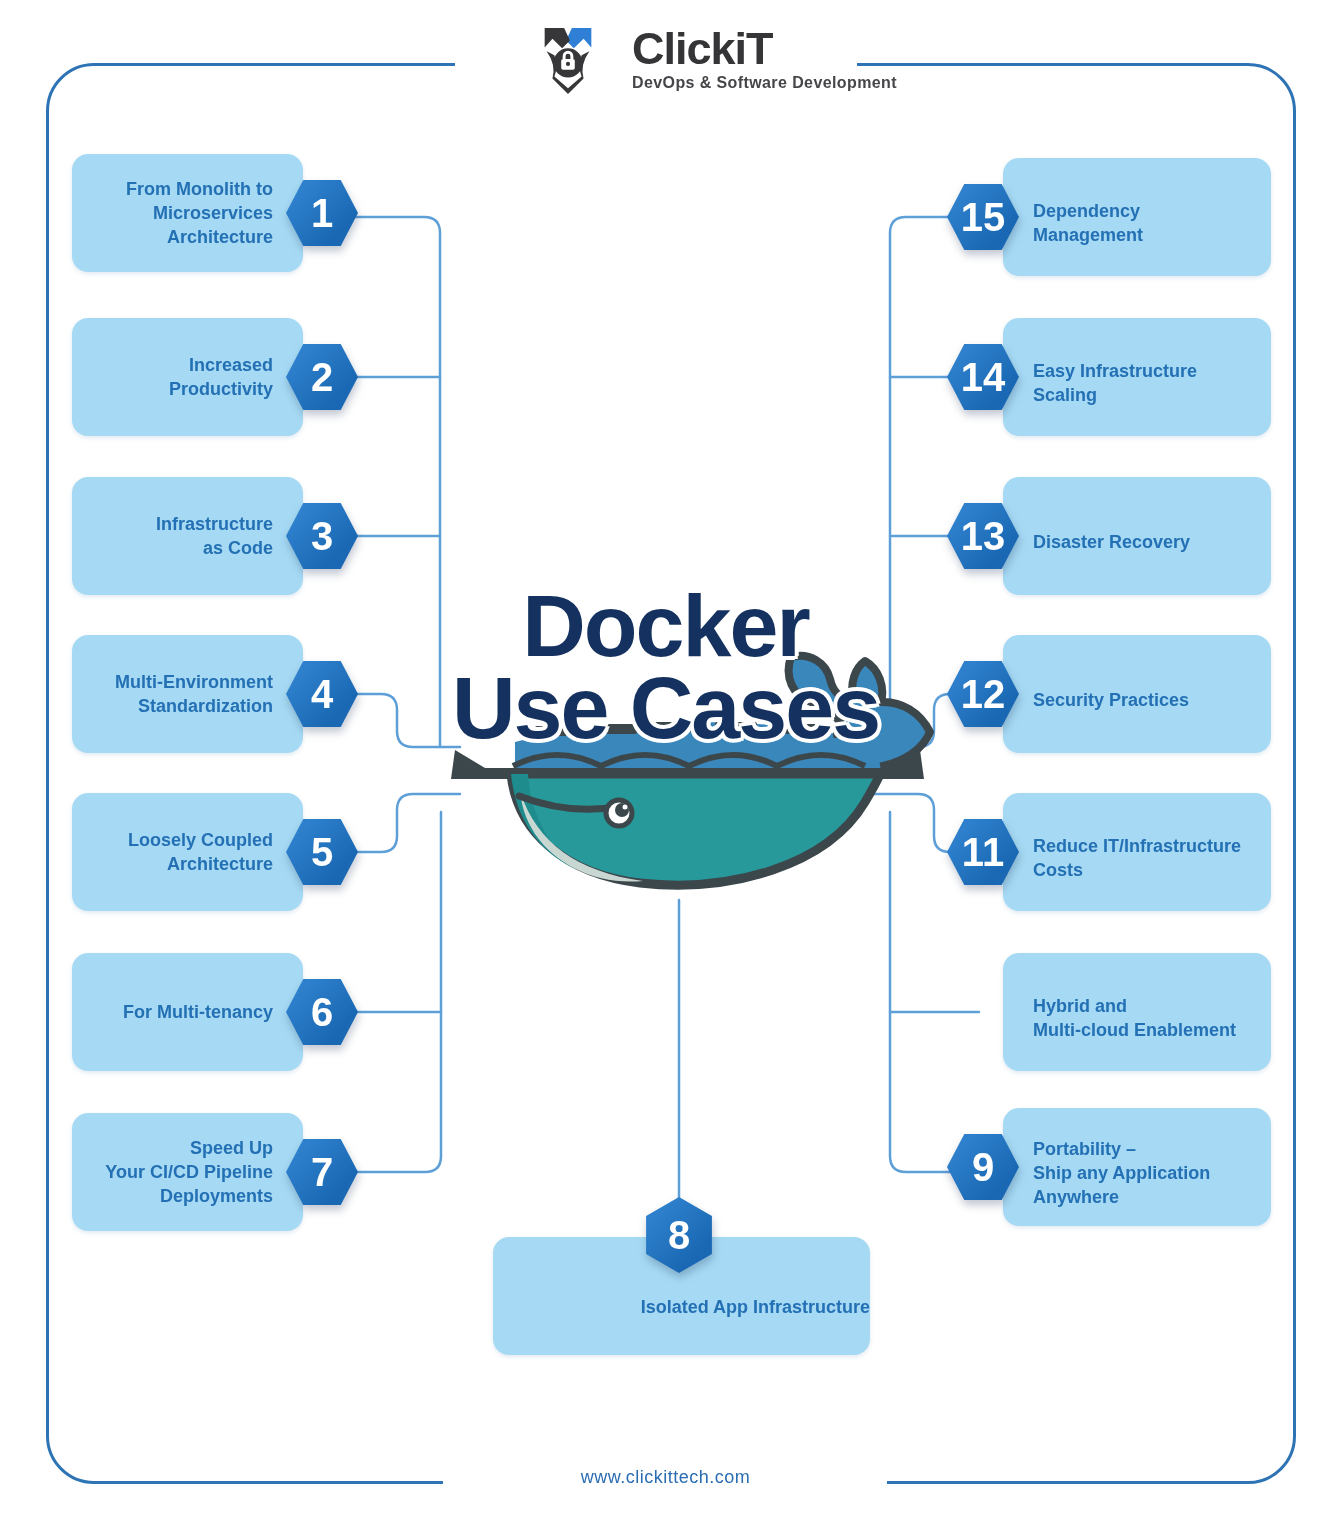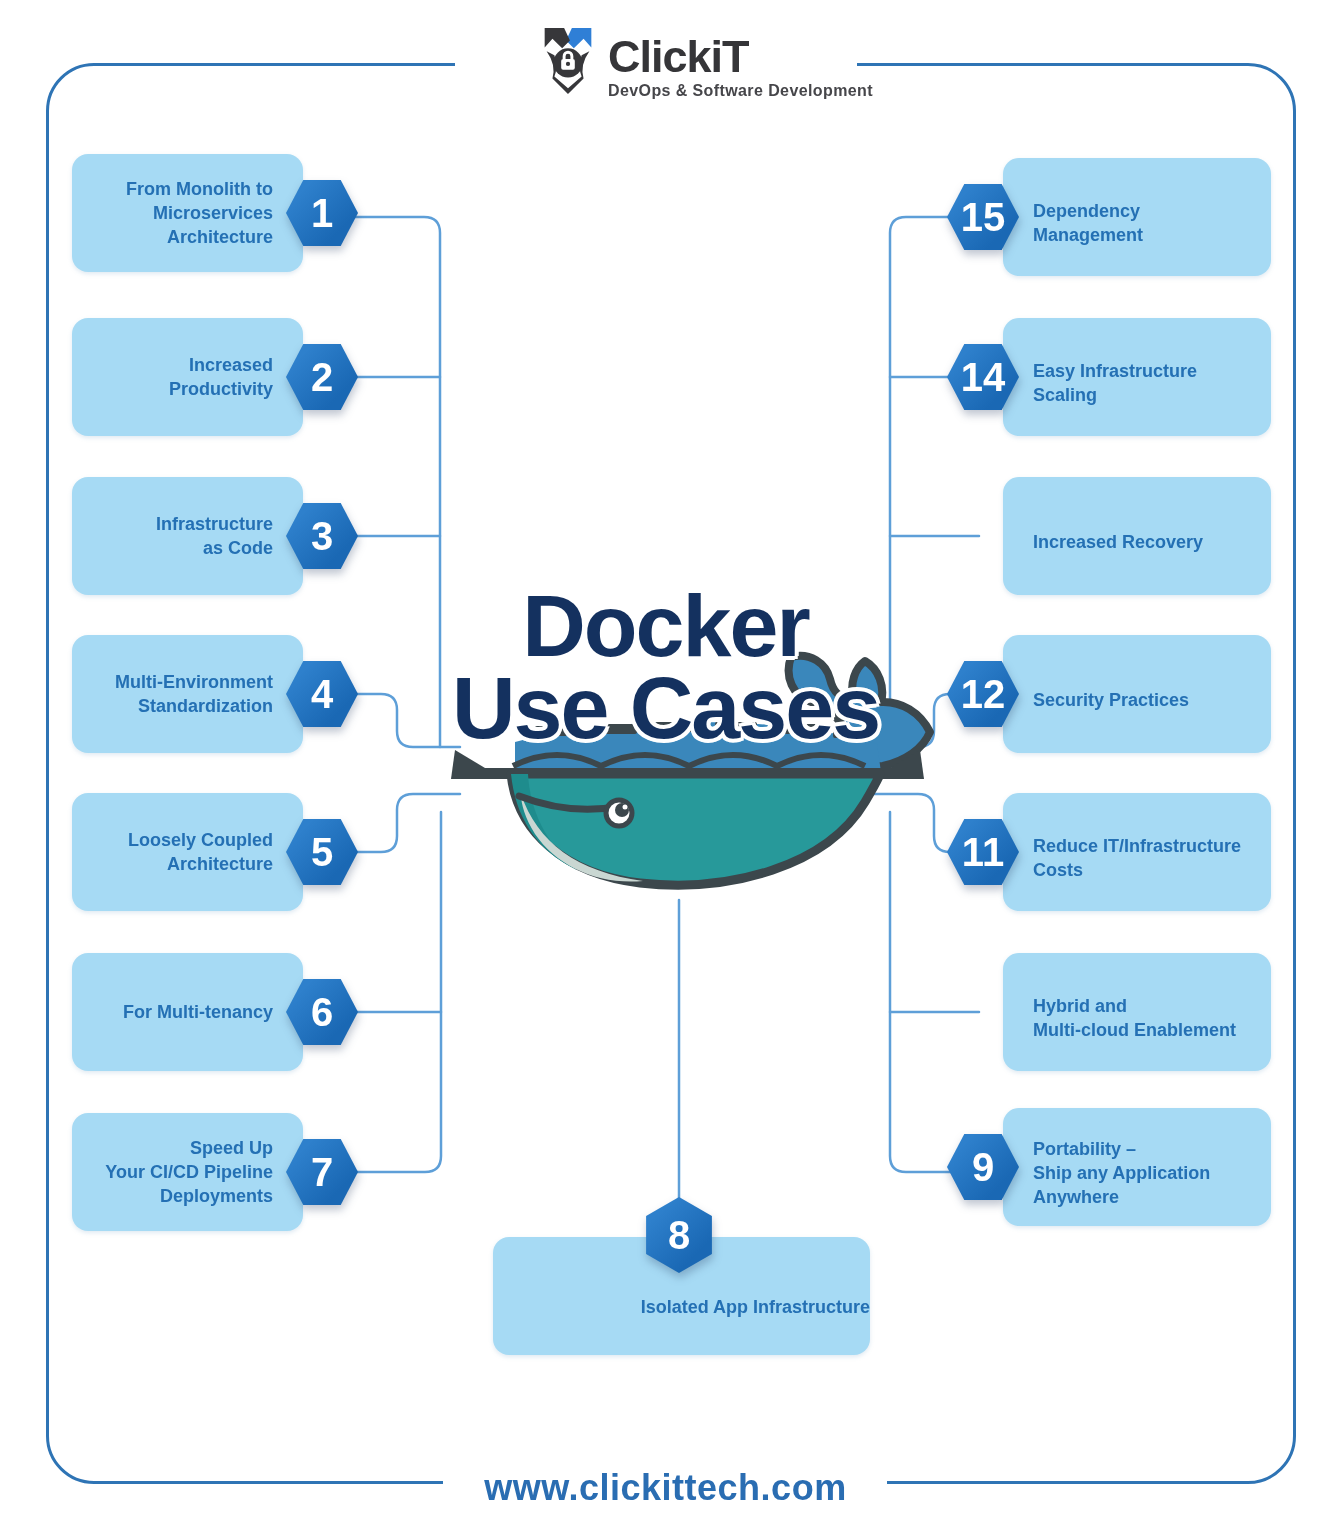--- a/index.html
+++ b/index.html
@@ -6,21 +6,21 @@
   body{width:1331px;height:1536px;position:relative;font-family:"Liberation Sans",sans-serif;overflow:hidden;}
 
   
   .frame{position:absolute;left:46px;top:63px;width:1244px;height:1415px;
          border:3px solid #2e74b5;border-radius:48px;z-index:0;}
   .frame-gap{position:absolute;background:#fff;z-index:1;}
   .gap-top{left:455px;top:52px;width:402px;height:26px;}
   .gap-bottom{left:443px;top:1468px;width:444px;height:28px;}
 
   
-  .logo{position:absolute;left:538px;top:26px;display:flex;align-items:flex-end;z-index:6;}
+  .logo{position:absolute;left:538px;top:26px;display:flex;align-items:flex-start;z-index:6;gap:24px;}
   .logo-text{margin-left:10px;}
   .brand-name{font-size:45px;font-weight:800;color:#353538;letter-spacing:-1px;line-height:46px;}
   .brand-tagline{font-size:16px;font-weight:700;color:#46464a;letter-spacing:.4px;margin-top:2px;}
 
   
   .connectors{position:absolute;left:0;top:0;z-index:1;}
 
   
   .row{position:absolute;width:231px;height:118px;z-index:4;}
   .row-l{left:72px;}
@@ -56,21 +56,21 @@
 
   
   .title{position:absolute;left:0;top:585px;width:1331px;text-align:center;z-index:3;
          color:#14315f;font-weight:800;letter-spacing:-2px;line-height:82px;font-size:88px;
          text-shadow:4px 0 0 #fff,-4px 0 0 #fff,0 4px 0 #fff,0 -4px 0 #fff,
                      3px 3px 0 #fff,-3px 3px 0 #fff,3px -3px 0 #fff,-3px -3px 0 #fff;}
   .whale{position:absolute;left:435px;top:650px;z-index:2;}
 
   
   .website{position:absolute;left:0;top:1467px;width:1331px;text-align:center;z-index:6;
-         font-size:36px;font-weight:700;color:#2a6db2;letter-spacing:.5px;}
+         font-size:18px;font-weight:400;color:#2a6db2;letter-spacing:.5px;}
 </style>
 </head>
 <body>
 
 <div class="frame"></div>
 <div class="frame-gap gap-top"></div>
 <div class="frame-gap gap-bottom"></div>
 
 <div class="logo">
   <span>
@@ -219,21 +219,24 @@
   <div class="ucbox">
       <span class="uclabel">Easy Infrastructure
 Scaling</span>
     </div>
   <div class="badge-wrap">
       <div class="badge">14</div>
     </div>
 </div>
 <div class="row row-r" style="top:477px">
   <div class="ucbox">
-      <span class="uclabel">Increased Recovery</span>
+      <span class="uclabel">Disaster Recovery</span>
+    </div>
+  <div class="badge-wrap">
+      <div class="badge">13</div>
     </div>
 </div>
 <div class="row row-r" style="top:635px">
   <div class="ucbox">
       <span class="uclabel">Security Practices</span>
     </div>
   <div class="badge-wrap">
       <div class="badge">12</div>
     </div>
 </div>

